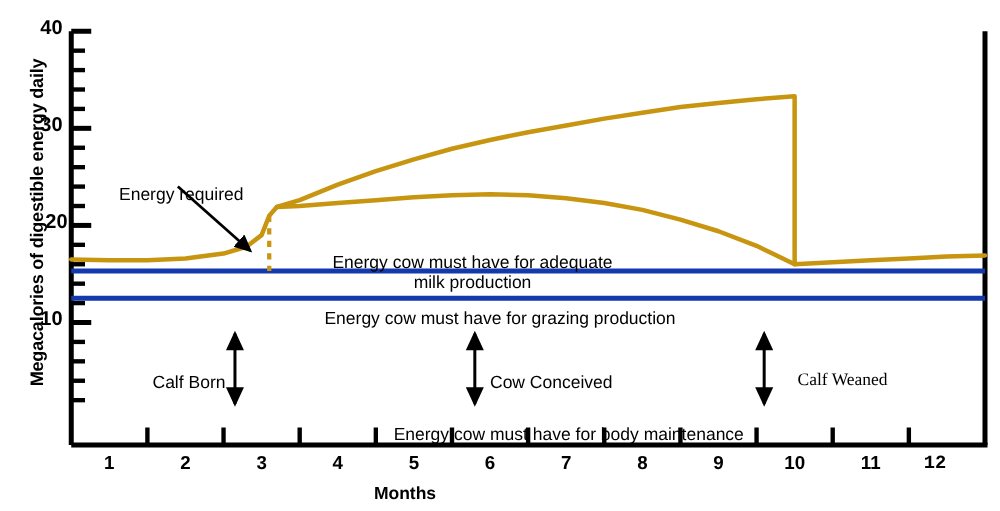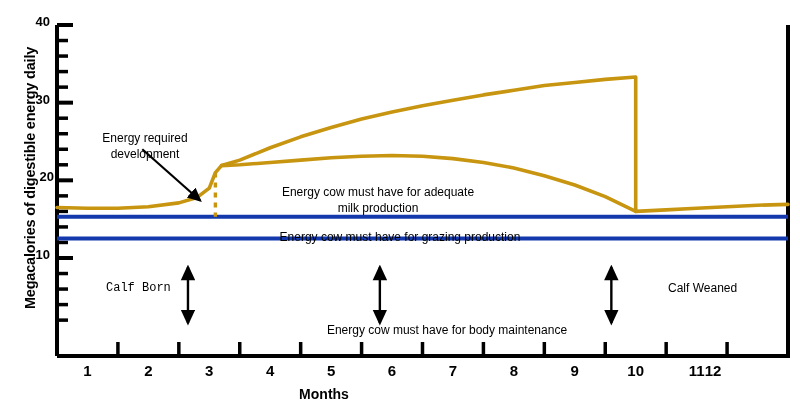--- a/index.html
+++ b/index.html
@@ -47,38 +47,39 @@
     position: absolute;
     left: 0;
     top: 386px;
     width: 648px;
     text-align: center;
     font-size: 14px;
     font-weight: bold;
   }
   .tick-label-y {
     position: absolute;
-    font-size: 13px;
+    font-size: 16px;
     font-weight: bold;
     text-align: right;
     width: 32px;
   }
   .tick-label-x {
     position: absolute;
     font-size: 15px;
     font-weight: bold;
     text-align: center;
     width: 40px;
     top: 362px;
   }
   .annot {
     position: absolute;
-    font-size: 12px;
+    font-size: 14px;
     line-height: 16px;
     white-space: nowrap;
+    margin-top: 17px;
   }
   .annot.center { text-align: center; }
 </style>
 </head>
 <body>
 
 <div id="chart-root">
 
   <svg id="plot" viewBox="0 0 800 409" xmlns="http://www.w3.org/2000/svg">
     <defs>
@@ -173,36 +174,36 @@
       <div class="tick-label-x" style="left: 128.375px;">2</div>
       <div class="tick-label-x" style="left: 189.292px;">3</div>
       <div class="tick-label-x" style="left: 250.208px;">4</div>
       <div class="tick-label-x" style="left: 311.125px;">5</div>
       <div class="tick-label-x" style="left: 372.042px;">6</div>
       <div class="tick-label-x" style="left: 432.958px;">7</div>
       <div class="tick-label-x" style="left: 493.875px;">8</div>
       <div class="tick-label-x" style="left: 554.792px;">9</div>
       <div class="tick-label-x" style="left: 615.708px;">10</div>
       <div class="tick-label-x" style="left: 676.625px;">11</div>
-      <div class="tick-label-x" style="left: 693px;">12</div>
+      <div class="tick-label-x" style="left: 728px; font-family: Liberation Mono, monospace;">12</div>
     </div>
 
   <div class="annot center" style="left:85px; top:130px; width:120px;">
     <div>Energy required</div>
-    <div>development</div>
   </div>
 
 
   <div class="annot center" style="left:253px; top:184px; width:250px;">
     <div>Energy cow must have for adequate</div>
     <div>milk production</div>
   </div>
 
   <div class="annot center" style="left:150px; top:229px; width:500px;">Energy cow must have for grazing production</div>
 
-  <div class="annot center" style="left:232px; top:322px; width:430px;">Energy cow must have for body maintenance</div>
-
-  <div class="annot" style="left:106px; top:280px;font-family:Liberation Mono, monospace;">Calf Born</div>
-
-
-  <div class="annot" style="left:668px; top:280px;">Calf Weaned</div>
+  <div class="annot center" style="left:240px; top:322px; width:430px;">Energy cow must have for body maintenance</div>
+
+  <div class="annot" style="left:122px; top:280px;">Calf Born</div>
+
+  <div class="annot" style="left:392px; top:280px;">Cow Conceived</div>
+
+  <div class="annot" style="left:638px; top:280px;font-family:Liberation Serif, serif;">Calf Weaned</div>
 
 </div>
 
 </body></html>

